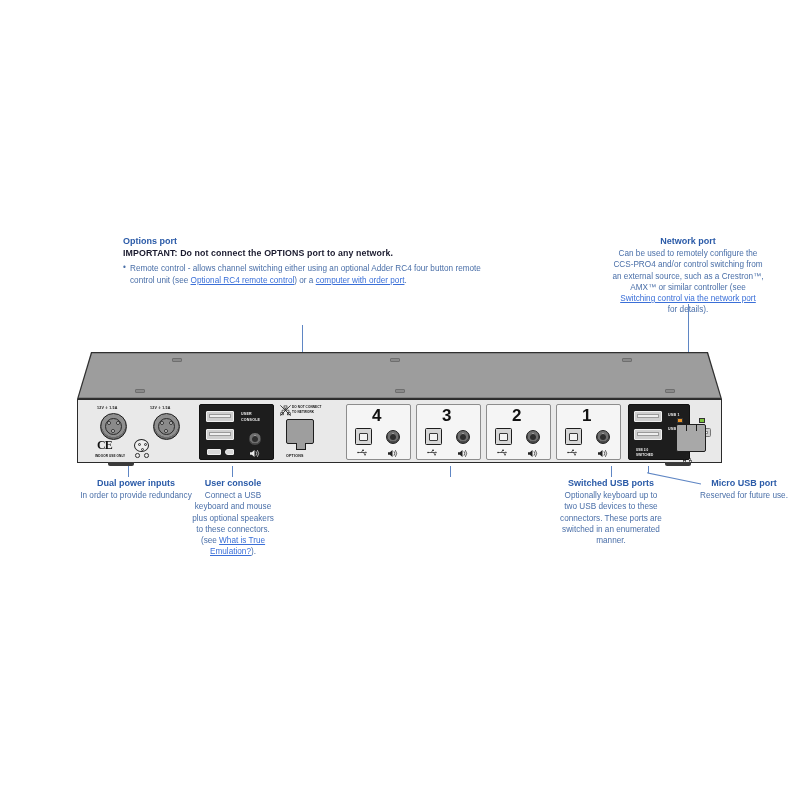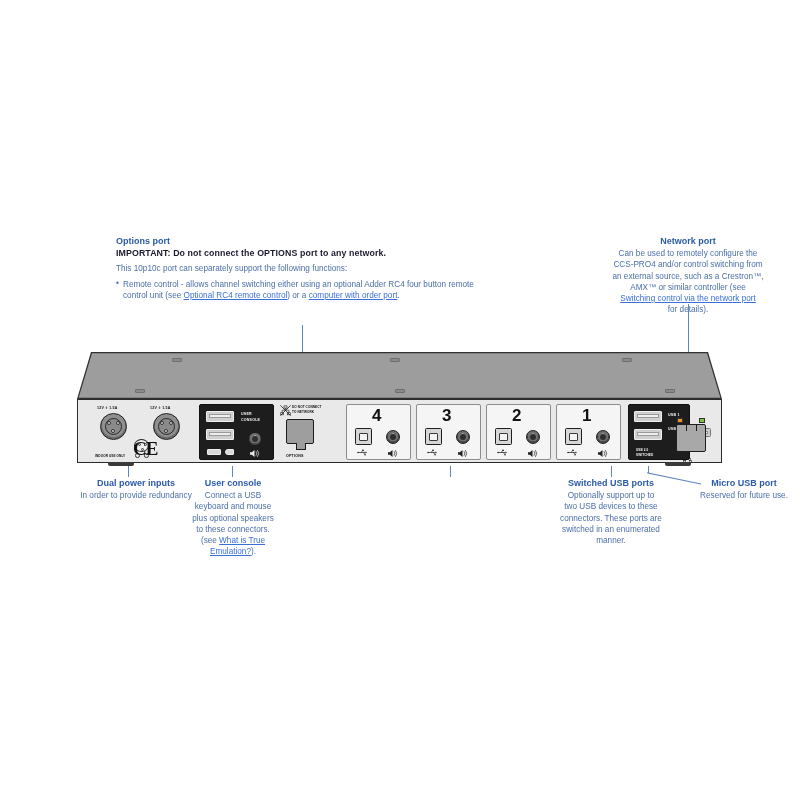--- a/index.html
+++ b/index.html
@@ -87,32 +87,31 @@
   .optport{position:absolute;width:28px;height:25px;background:#9e9e9e;border:1.3px solid #1d1d1d;border-radius:2px;box-sizing:border-box;}
   .optport .notch{position:absolute;left:8.5px;bottom:-6.5px;width:10px;height:7px;background:#9e9e9e;border:1.3px solid #1d1d1d;border-top:none;box-sizing:border-box;}
 
   
   .ico{position:absolute;}
   .spk{width:11px;height:9px;}
   .trid{width:11px;height:7px;}
   .kbd{position:absolute;width:14px;height:6px;background:#d8d8d8;border:.8px solid #eee;border-radius:1px;box-sizing:border-box;}
   .mouse{position:absolute;width:9px;height:6.5px;background:#d8d8d8;border:.8px solid #eee;border-radius:3px 1px 1px 3px;box-sizing:border-box;}
 
-  .ce{position:absolute;font-size:19px;font-weight:bold;color:#111;font-family:"Liberation Serif",serif;letter-spacing:-1px;margin-left:36px;}
+  .ce{position:absolute;font-size:12px;font-weight:bold;color:#111;font-family:"Liberation Serif",serif;letter-spacing:-1px;}
   .netico{position:absolute;}
 </style>
 </head>
 <body>
 
 <div class="stage">
 
-  <div class="note" style="left:116px;top:236px;width:372px;">
+  <div class="note" style="left:123px;top:236px;width:372px;">
     <span class="hd">Options port</span>
     <span class="imp">IMPORTANT: Do not connect the OPTIONS port to any network.</span>
-    <p>This 10p10c port can separately support the following functions:</p>
     <ul>
       <li><span>Remote control - allows channel switching either using an optional Adder RC4 four button remote control unit (see </span><a class="lk" href="#">Optional RC4 remote control</a><span>) or a </span><a class="lk" href="#">computer with order port</a><span>.</span></li>
     </ul>
   </div>
   <div class="lead vline" style="left:302px;top:325px;height:62px;"></div>
 
   <div class="note ctr" style="left:593px;top:236px;width:190px;">
     <span class="hd">Network port</span>
     <div>Can be used to remotely configure the</div>
     <div>CCS-PRO4 and/or control switching from</div>
@@ -323,21 +322,21 @@
     <div>Connect a USB</div>
     <div>keyboard and mouse</div>
     <div>plus optional speakers</div>
     <div>to these connectors.</div>
     <div><span>(see </span><a class="lk" href="#">What is True Emulation?</a><span>).</span></div>
   </div>
 
 
   <div class="note ctr" style="left:554px;top:478px;width:114px;">
     <span class="hd">Switched USB ports</span>
-    <div>Optionally support up to</div>
+    <div>Optionally keyboard up to</div>
     <div>two USB devices to these</div>
     <div>connectors. These ports are</div>
     <div>switched in an enumerated</div>
     <div>manner.</div>
   </div>
 
   <div class="note ctr" style="left:690px;top:478px;width:108px;">
     <span class="hd">Micro USB port</span>
     <div>Reserved for future use.</div>
   </div>

